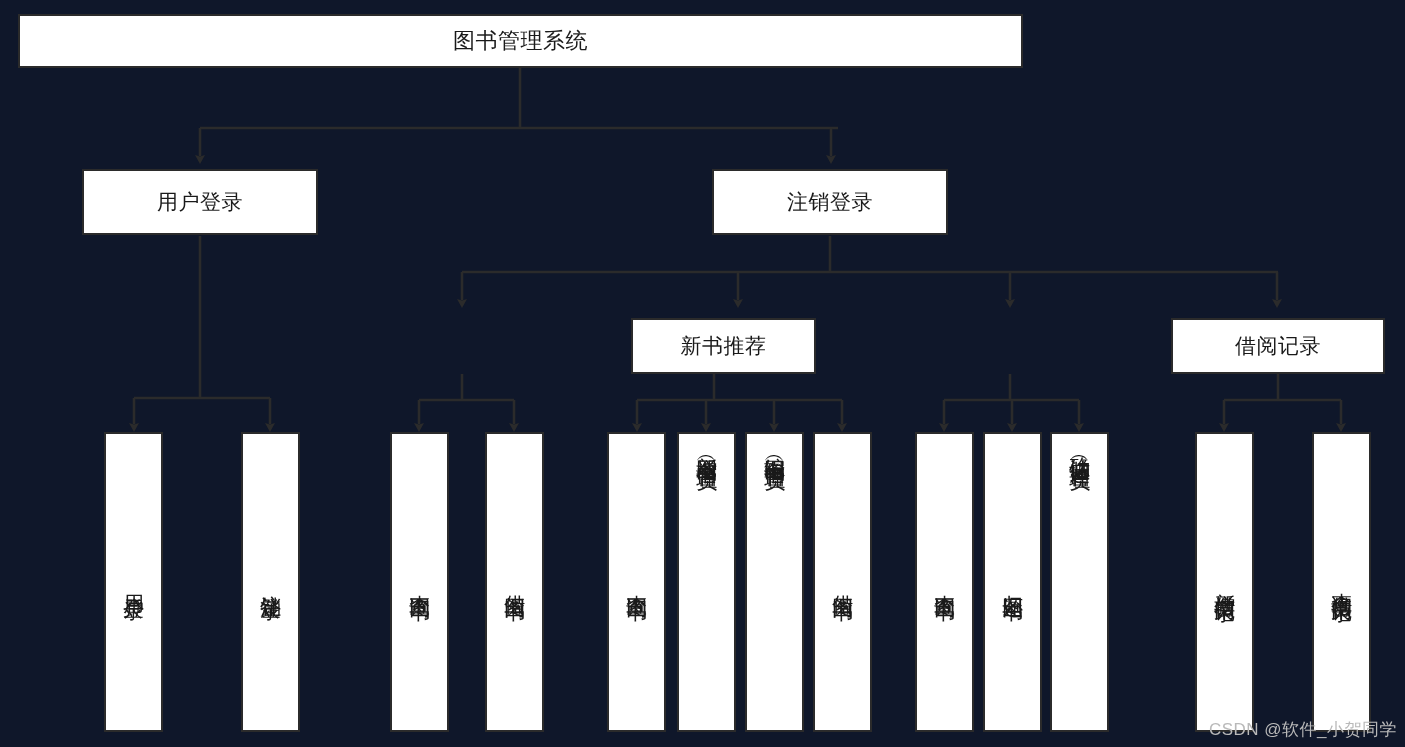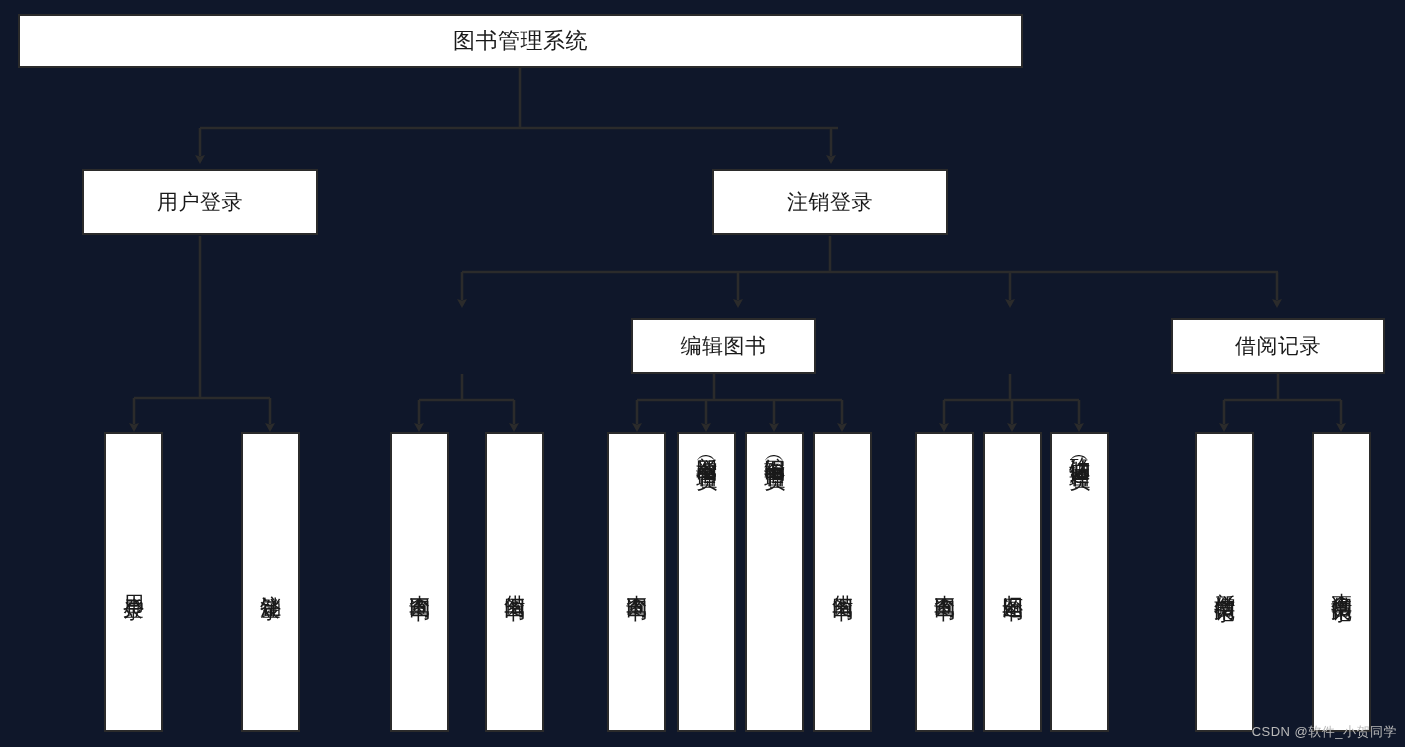--- a/index.html
+++ b/index.html
@@ -59,21 +59,21 @@
     text-orientation: upright;
     font-size: 21px;
     line-height: 1.35;
     letter-spacing: 2px;
     white-space: nowrap;
   }
   .watermark {
     position: absolute;
     right: 8px;
     bottom: 6px;
-    font-size: 13px;
+    font-size: 17px;
     color: #b9b9b9;
     letter-spacing: 0.5px;
     z-index: 3;
     white-space: nowrap;
   }
 </style>
 </head>
 <body>
 
 <div id="canvas">
@@ -134,21 +134,21 @@
   </div>
 
   <div class="node" style="left:82px; top:169px; width:236px; height:66px;">
     <span class="node-label">用户登录</span>
   </div>
   <div class="node" style="left:712px; top:169px; width:236px; height:66px;">
     <span class="node-label">注销登录</span>
   </div>
 
   <div class="node" style="left:631px; top:318px; width:185px; height:56px;">
-    <span class="node-label">编辑图书</span>
+    <span class="node-label">新书推荐</span>
   </div>
   <div class="node" style="left:1171px; top:318px; width:214px; height:56px;">
     <span class="node-label">借阅记录</span>
   </div>
 
   <div class="node vertical centered" style="left:104px; top:432px; width:59px; height:300px;">
     <span class="node-label">用户登录</span>
   </div>
   <div class="node vertical centered" style="left:241px; top:432px; width:59px; height:300px;">
     <span class="node-label">注销登录</span>

